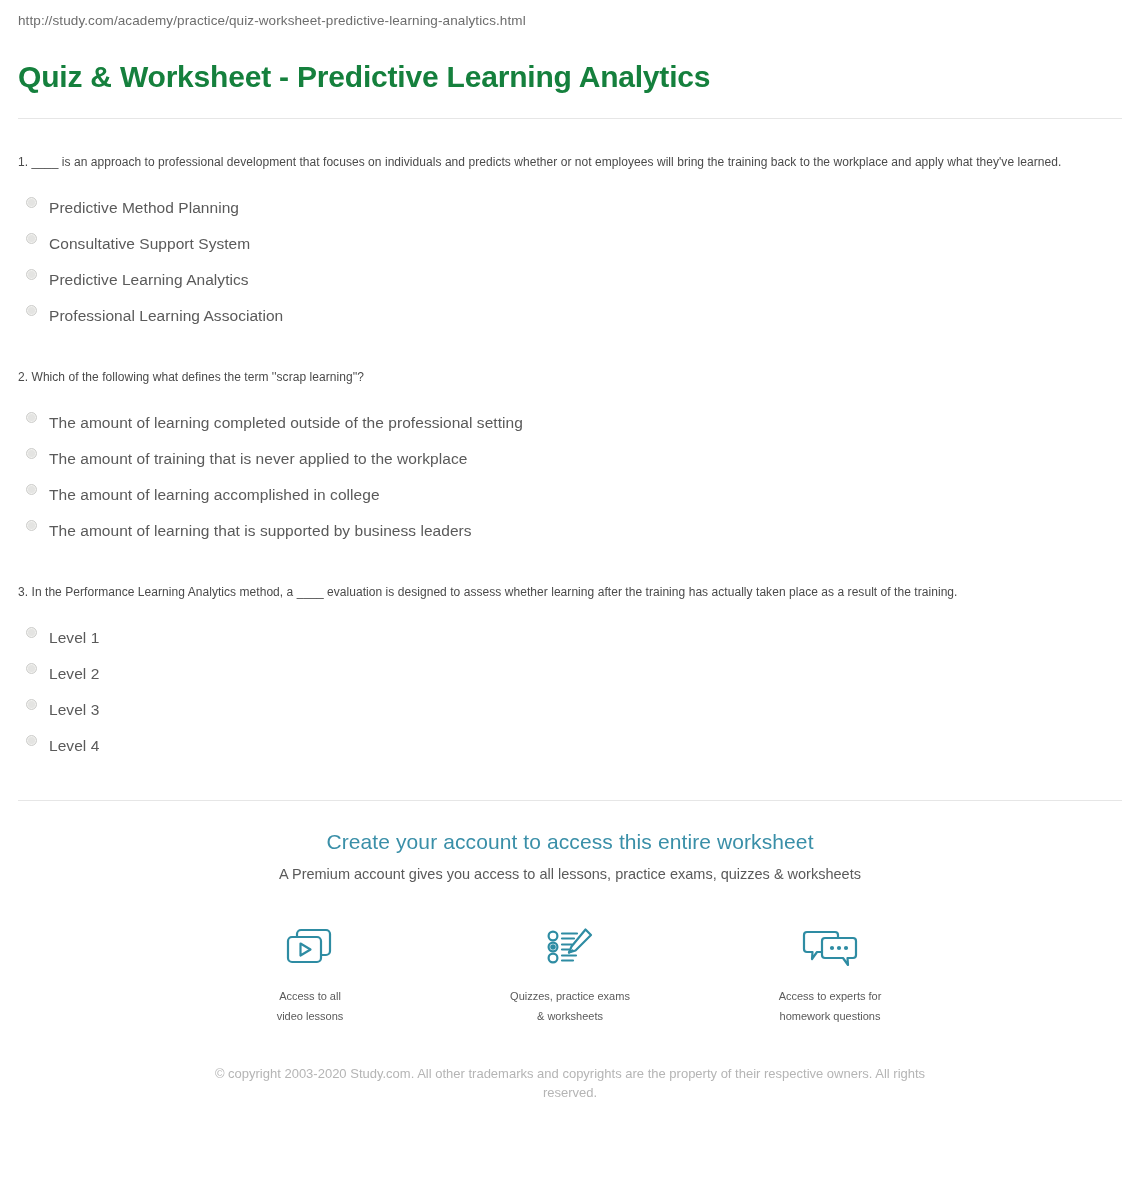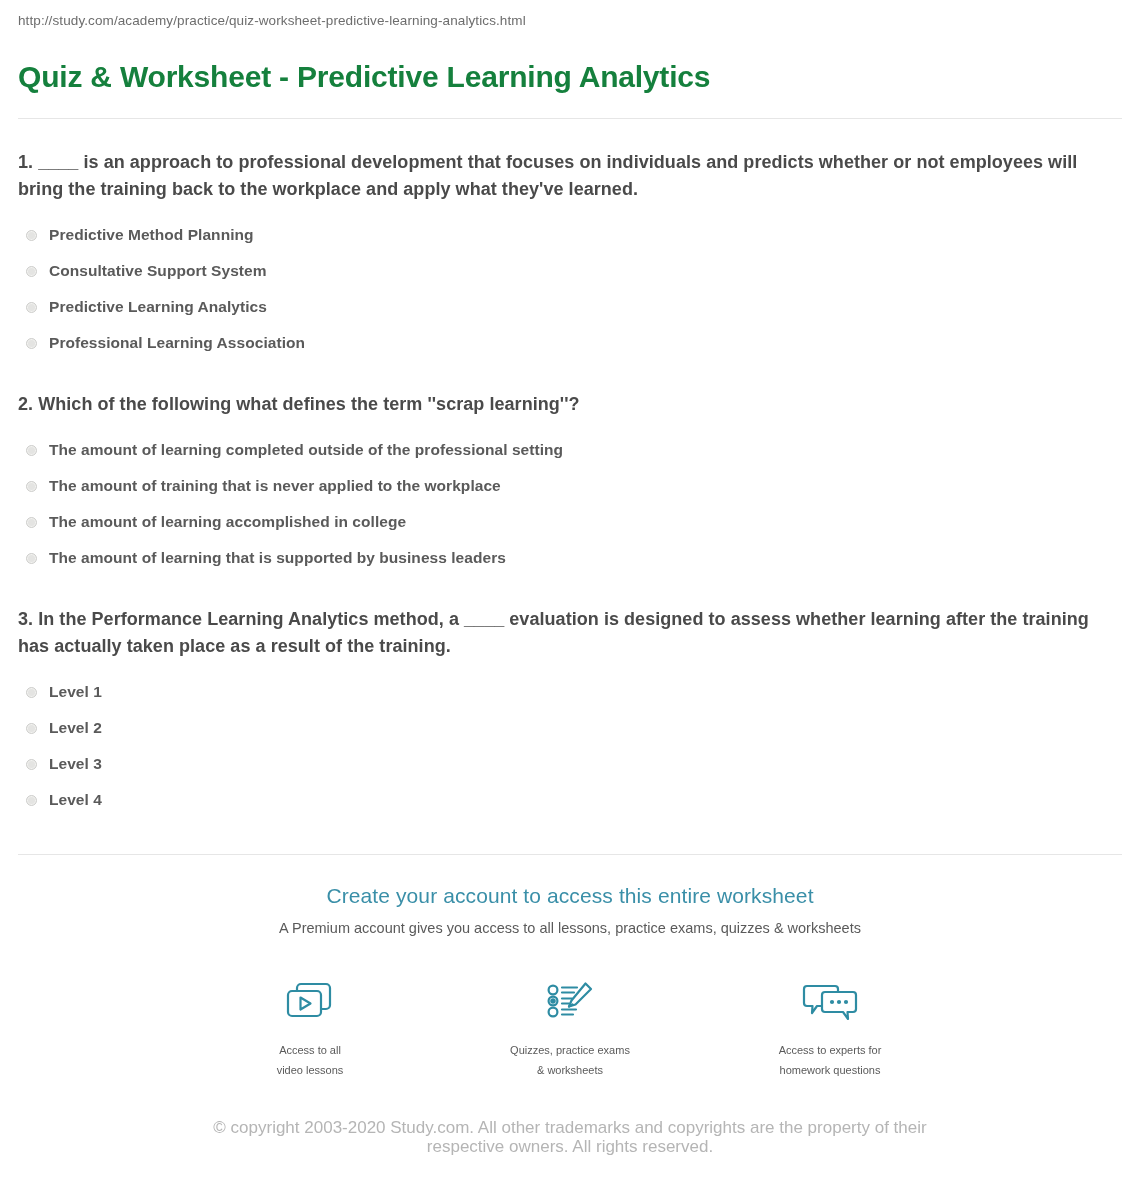--- a/index.html
+++ b/index.html
@@ -64,35 +64,34 @@
     height: 1px;
     background: #e6e6e6;
     width: 1104px;
     margin: 0 auto;
   }
 
   
   .content { padding: 0 18px; }
   .question-block { padding-top: 30px; }
   .q-text {
-    font-size: 18px;
-    font-weight: 700;
+    font-size: 12px;
+    font-weight: 400;
     color: #4a4a4a;
     line-height: 27px;
     margin: 0 0 14px 0;
     letter-spacing: 0.05px;
   }
   .options { margin: 0; padding: 0; list-style: none; }
   .option {
     display: flex;
-    align-items: center;
+    align-items: flex-start;
     gap: 12px;
     padding: 7px 0 7px 8px;
     min-height: 26px;
-    font-weight: bold;
   }
   .radio {
     flex: 0 0 auto;
     width: 11px;
     height: 11px;
     border-radius: 50%;
     background: #e4e4e2;
     border: 1px solid #cfcfcd;
     box-shadow: inset 0 0 0 1px #f2f2f0;
   }
@@ -141,21 +140,21 @@
     margin-top: 13px;
     font-size: 11px;
     color: #5a5a5a;
     line-height: 20px;
   }
 
   .copyright {
     margin: 38px auto 0 auto;
     width: 720px;
     text-align: center;
-    font-size: 17px;
+    font-size: 13px;
     color: #b5b5b5;
     line-height: 19px;
   }
 </style>
 </head>
 <body>
 
 <div class="page">
 
   <div class="header">

